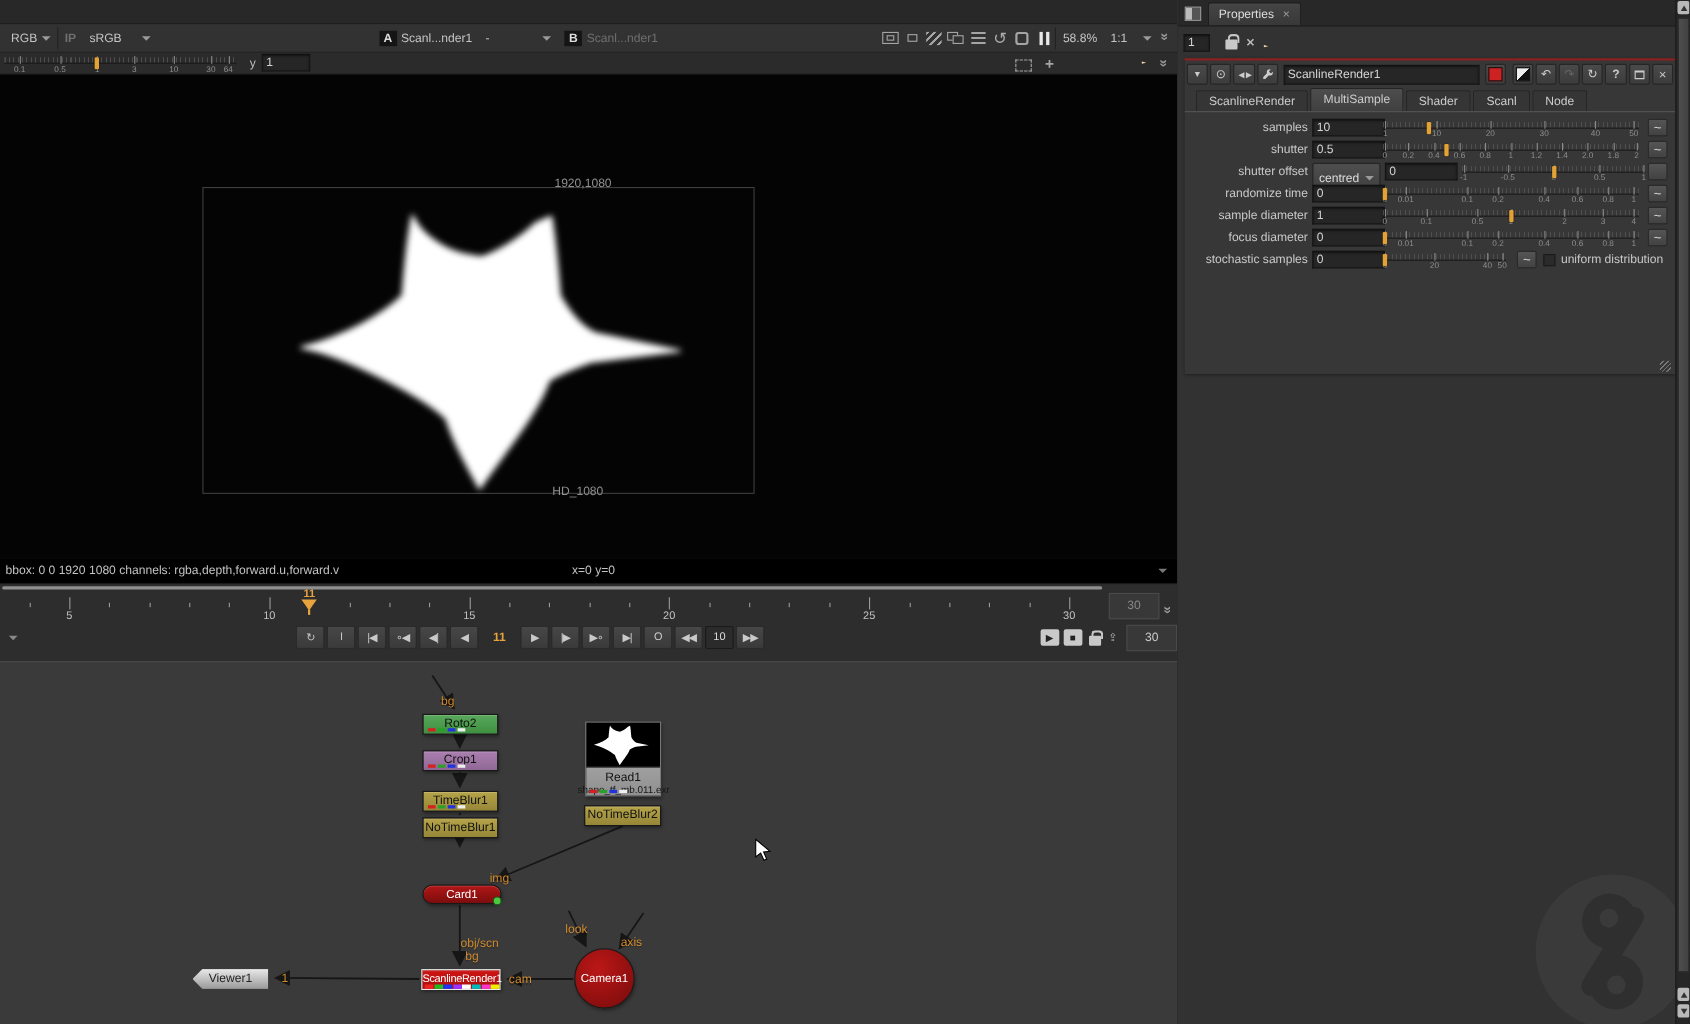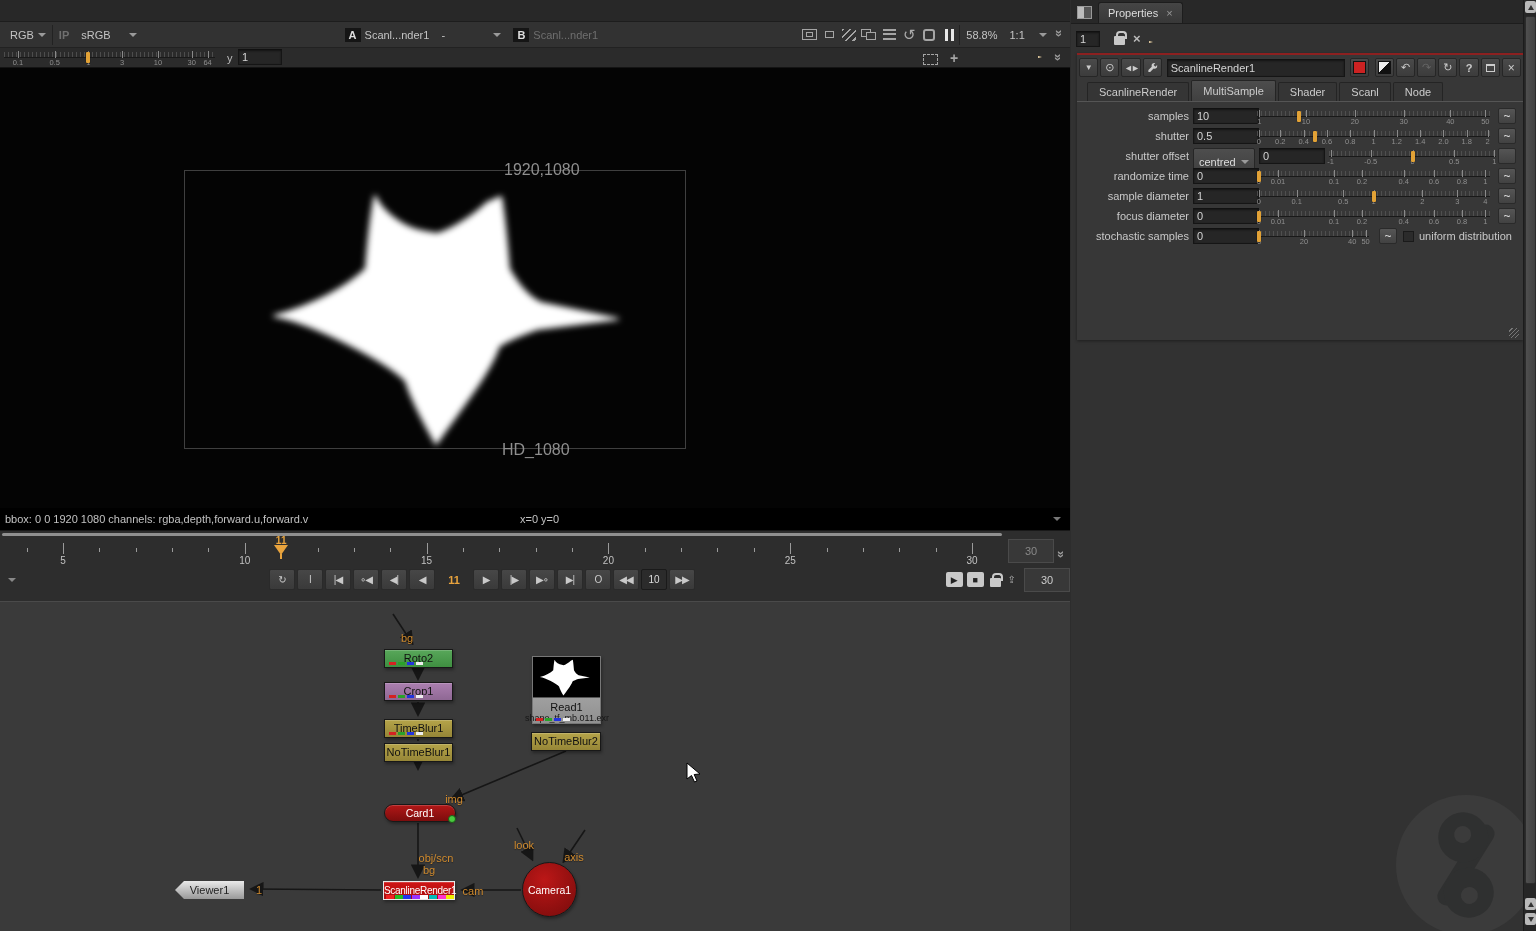--- a/index.html
+++ b/index.html
@@ -39,21 +39,21 @@
   .nk-slider { position:relative; height:18px; }
   .nk-slider .track { position:absolute; left:0; right:0; top:8px; height:1px; background:#191919; }
   .nk-slider .minors { position:absolute; left:0; right:0; top:3px; height:5px; background:repeating-linear-gradient(90deg,#555 0 1px,transparent 1px 4px); opacity:.8; }
   .nk-slider .tick { position:absolute; top:2px; width:1px; height:7px; background:#8a8a8a; }
   .nk-slider .ticklabel { position:absolute; top:9px; transform:translateX(-50%); font-size:7.5px; color:#8f8f8f; white-space:nowrap; }
   .nk-slider .handle { position:absolute; top:3px; width:4px; height:11px; background:#e2a236; border-radius:1px; transform:translateX(-2px); box-shadow:0 0 1px #000; }
   .nk-input { background:#262626; border:1px solid #151515; border-top-color:#111; color:#d4d4d4; font-family:"Liberation Sans",sans-serif; font-size:11px; padding:0 3px; height:16px; box-shadow:inset 0 1px 2px rgba(0,0,0,.5); }
   
   #viewer-canvas { left:0; top:68px; width:1070px; height:440px; background:#040404; overflow:hidden; }
   #format-frame { position:absolute; left:184px; top:102px; width:502px; height:279px; border:1px solid #3f3f3f; }
-  .res-label { position:absolute; color:#8f8f8f; font-size:16px; }
+  .res-label { position:absolute; color:#8f8f8f; font-size:11px; }
   #info-bar { left:0; top:508px; width:1070px; height:22px; background:#000; display:flex; align-items:center; color:#c2c2c2; }
   
   #timeline-pane { left:0; top:530px; width:1070px; height:62px; background:#2d2d2d; border-top:1px solid #191919; }
   #tl-scrollthumb { left:2px; top:2px; width:1000px; height:3px; background:#8f8f8f; border-radius:2px; }
   #tl-ruler { left:0; top:6px; width:1005px; height:30px; }
   .tl-tick { position:absolute; background:#9a9a9a; width:1px; }
   .tl-ticklabel { position:absolute; color:#c2c2c2; font-size:10px; transform:translateX(-50%); }
   #tl-playhead-label { position:absolute; color:#e8a33d; font-size:10px; font-weight:bold; transform:translateX(-50%); }
   #tl-playhead-arrow { position:absolute; width:0; height:0; border-left:7px solid transparent; border-right:7px solid transparent; border-top:10px solid #e8a33d; transform:translateX(-7px); }
   #tl-playhead-stem { position:absolute; width:2px; height:5px; background:#e8a33d; transform:translateX(-1px); }

